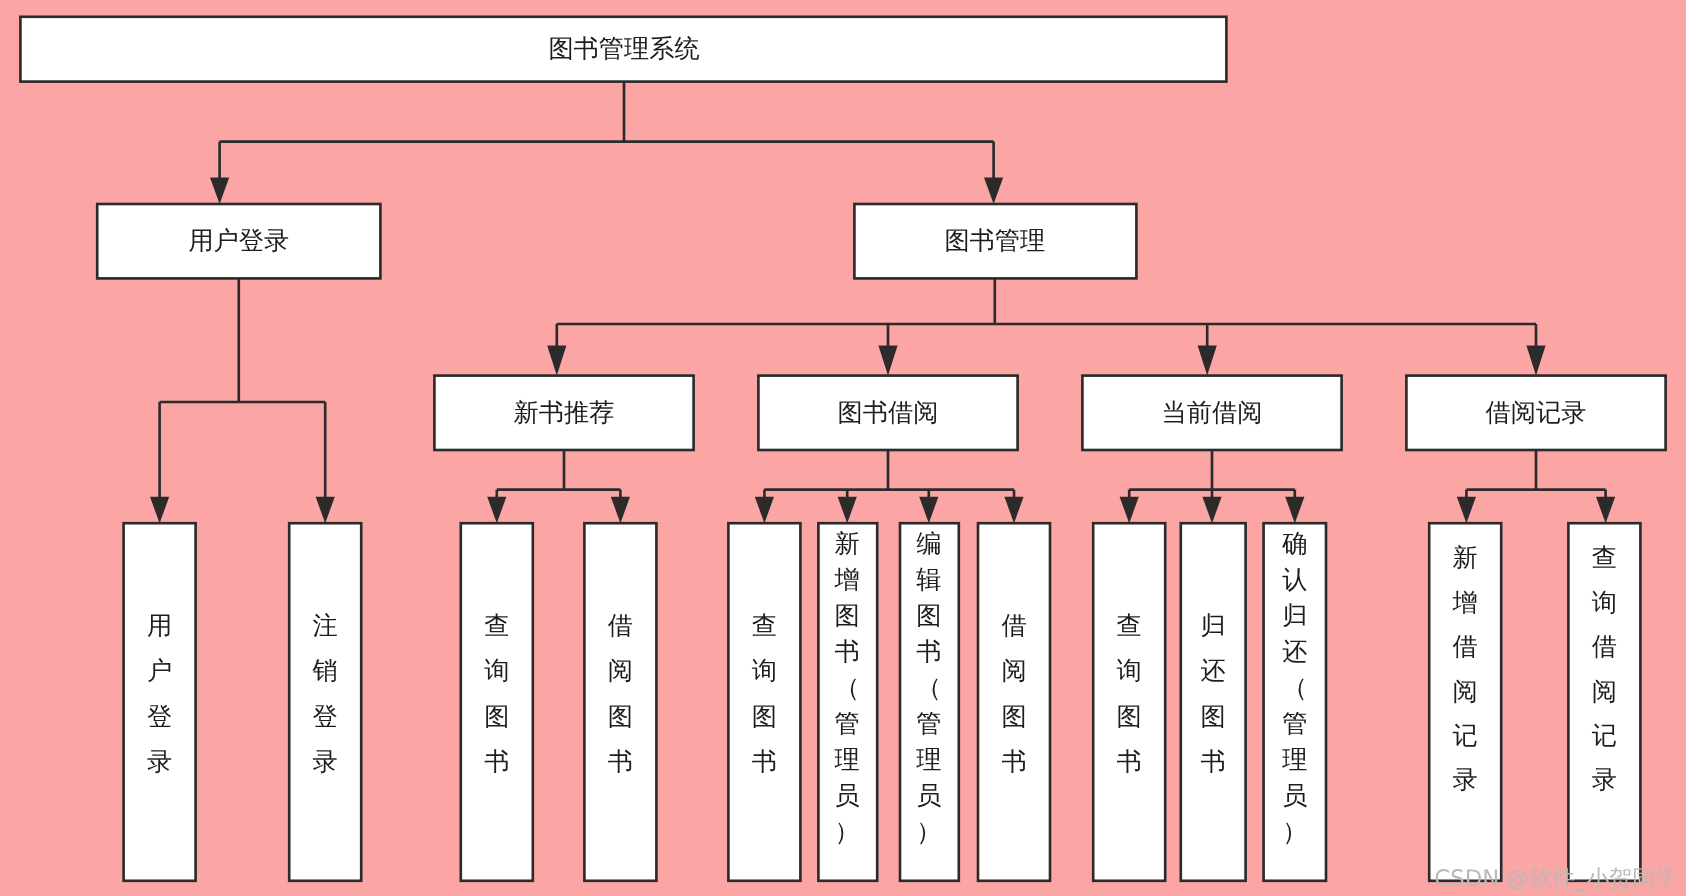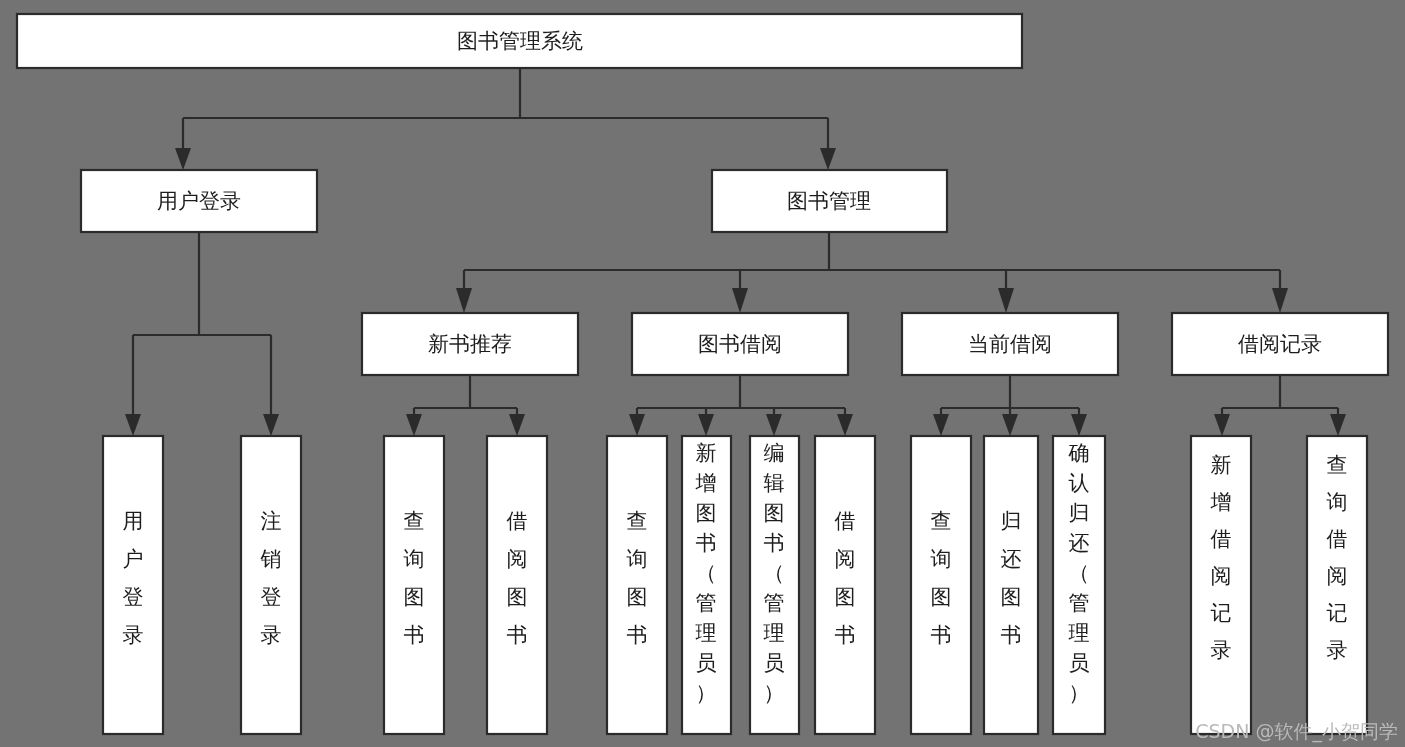--- a/index.html
+++ b/index.html
@@ -10,21 +10,21 @@
   body {
     width: 1405px;
     height: 747px;
     font-family: "DejaVu Sans", "Liberation Sans", sans-serif;
     overflow: hidden;
   }
   #diagram-root {
     position: relative;
     width: 1405px;
     height: 747px;
-    background: #737373;
+    background: #fca5a5;
   }
   svg.diagram-canvas {
     position: absolute;
     left: 0;
     top: 0;
     width: 1405px;
     height: 747px;
     display: block;
   }
   .node-box {

